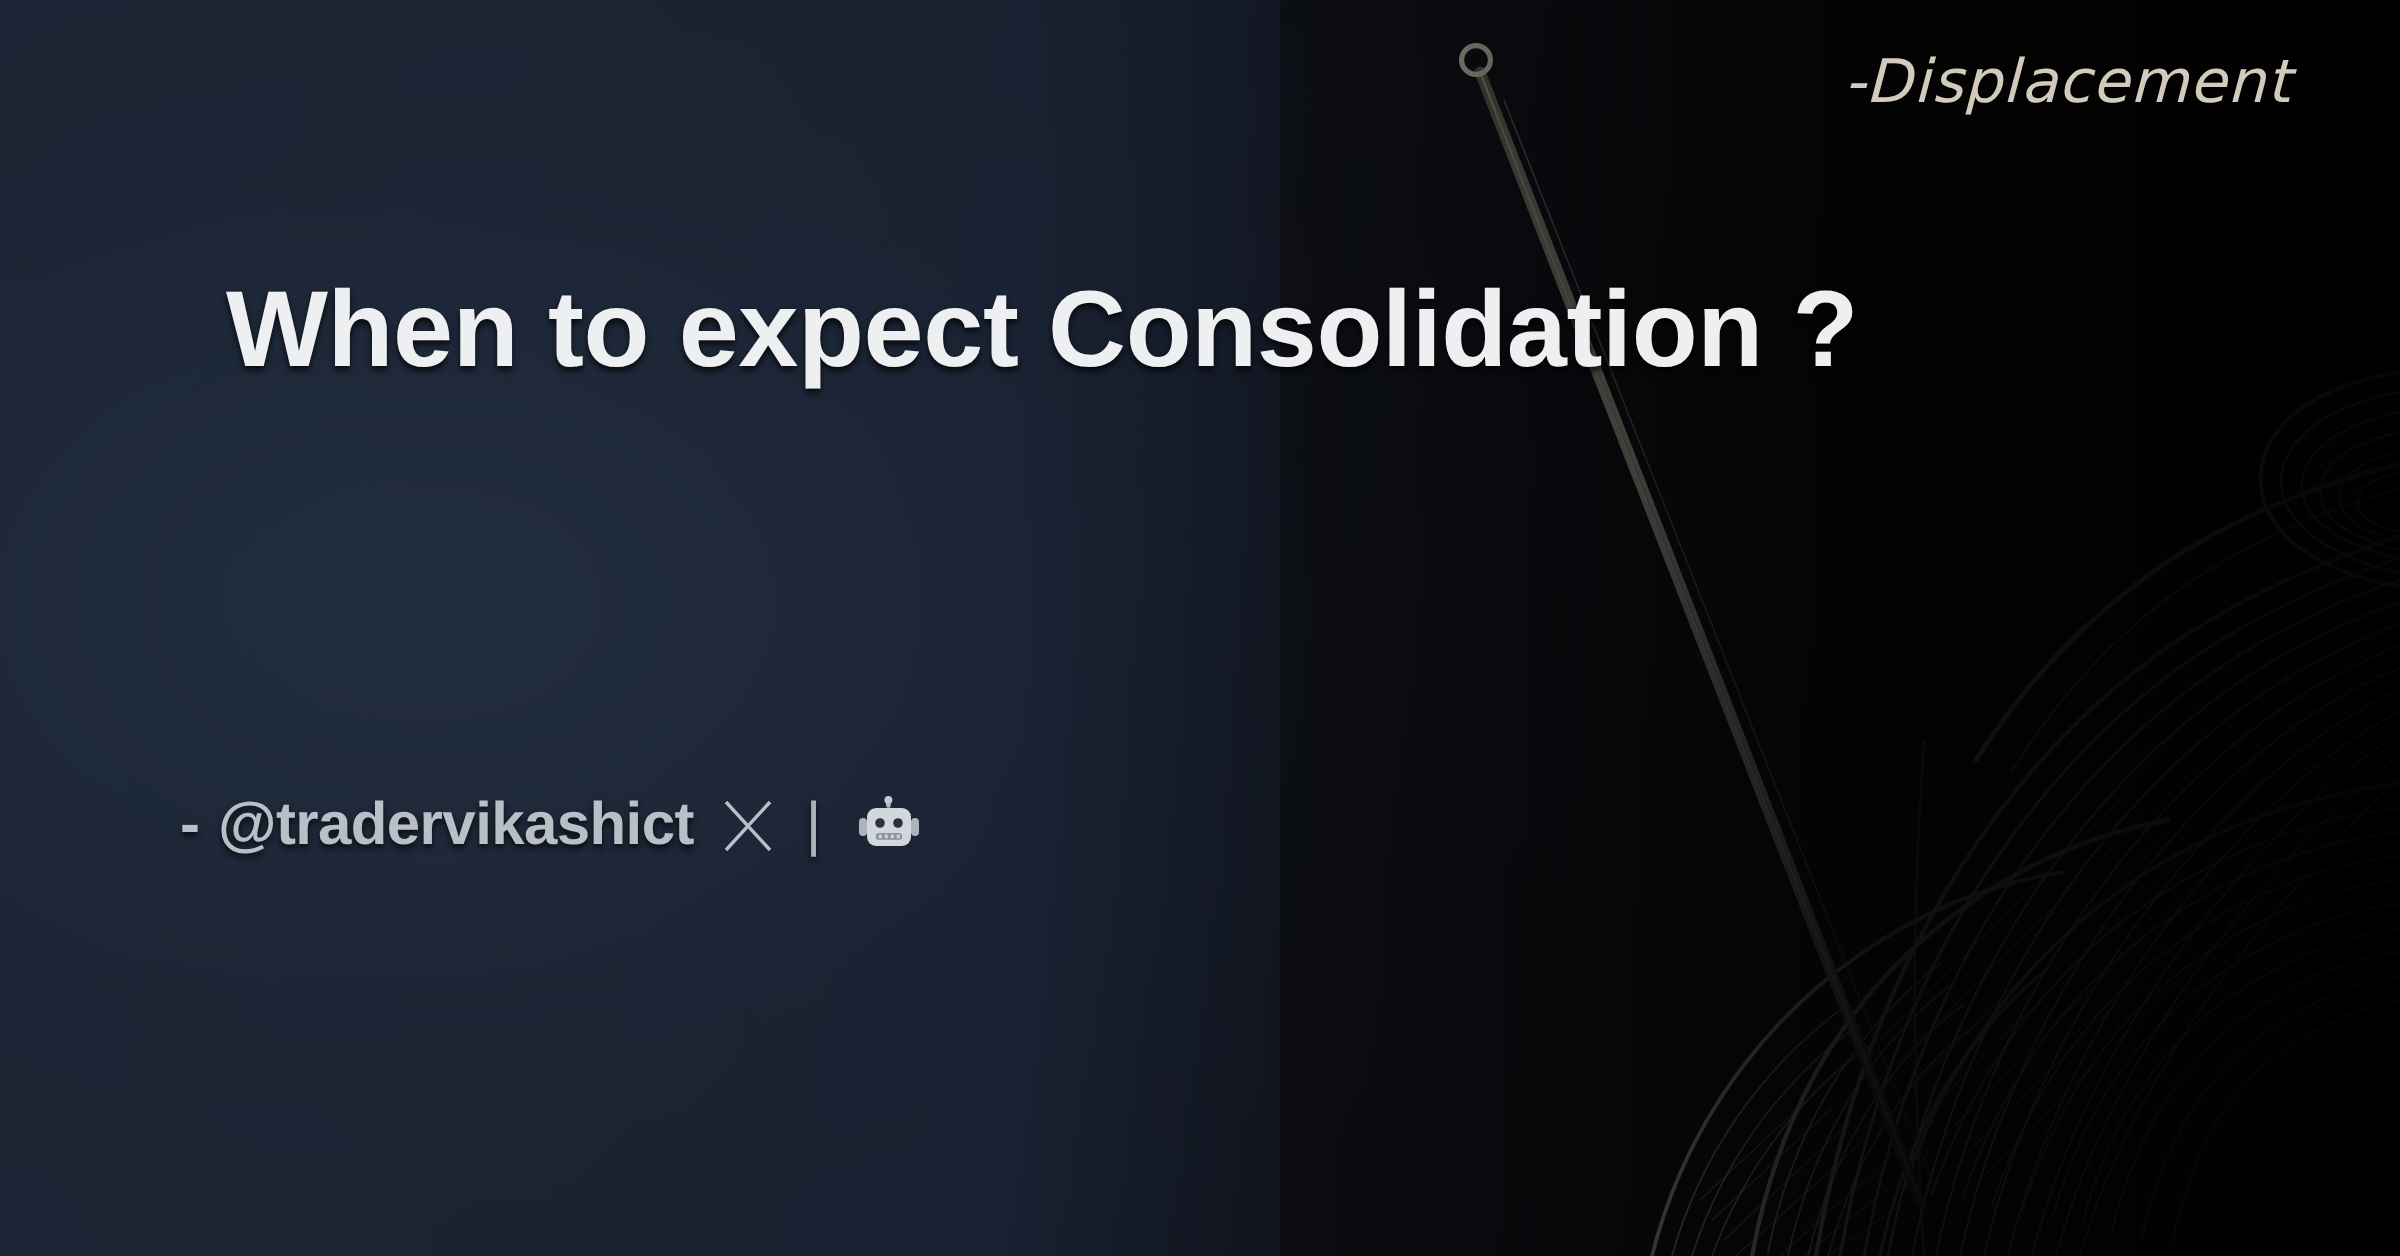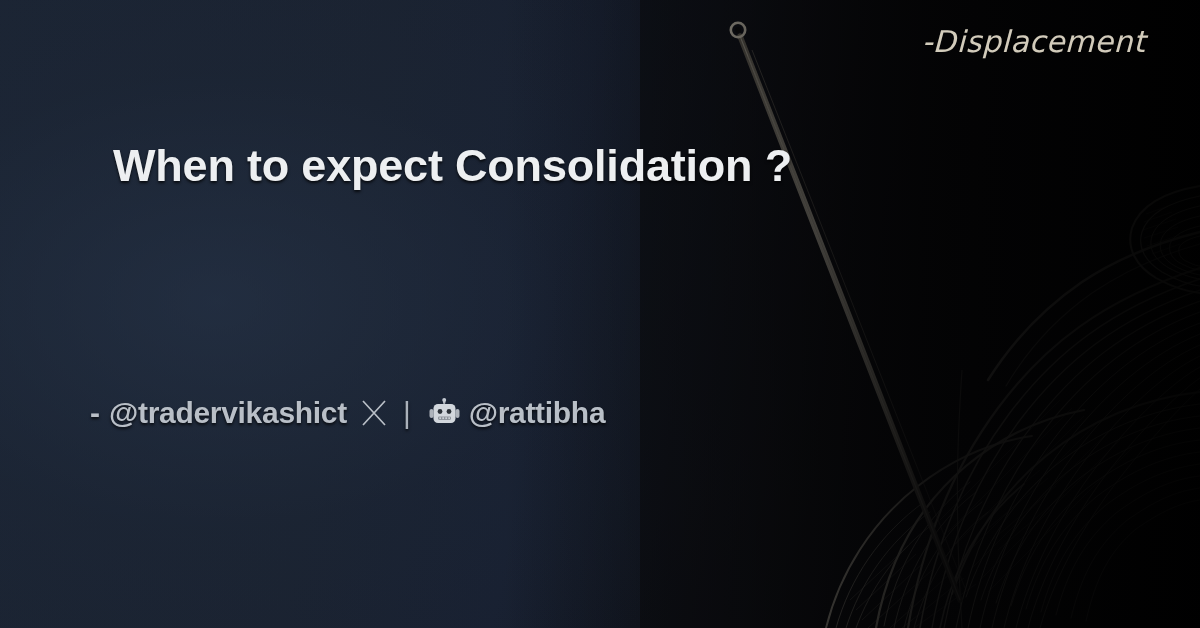--- a/index.html
+++ b/index.html
@@ -80,21 +80,21 @@
 
   
   .content {
     position: absolute;
     left: 113px;
     top: 126px;
     width: 880px;
   }
   .headline {
     margin: 0;
-    font-size: 45px;
+    font-size: 54px;
     font-weight: bold;
     line-height: 79px;
     color: #edeff1;
     letter-spacing: -0.2px;
     text-shadow: 0 2px 3px rgba(0,0,0,0.75);
   }
   .headline .line { display: block; white-space: nowrap; }
 
   .emoji-spool {
     display: inline-block;
@@ -327,16 +327,15 @@
         <circle cx="20" cy="13.5" r="2.4" fill="#2b3138"></circle>
         <rect x="9" y="18.5" width="13" height="3.4" rx="1.3" fill="#8e949c"></rect>
         <g fill="#d2d7dd">
           <rect x="10.4" y="19.3" width="1.5" height="1.8"></rect>
           <rect x="13.4" y="19.3" width="1.5" height="1.8"></rect>
           <rect x="16.4" y="19.3" width="1.5" height="1.8"></rect>
           <rect x="19.4" y="19.3" width="1.5" height="1.8"></rect>
         </g>
       </svg>
     </span>
-    <span class="handle">@rattibha</span>
   </div>
 
 </div>
 
 </body></html>

